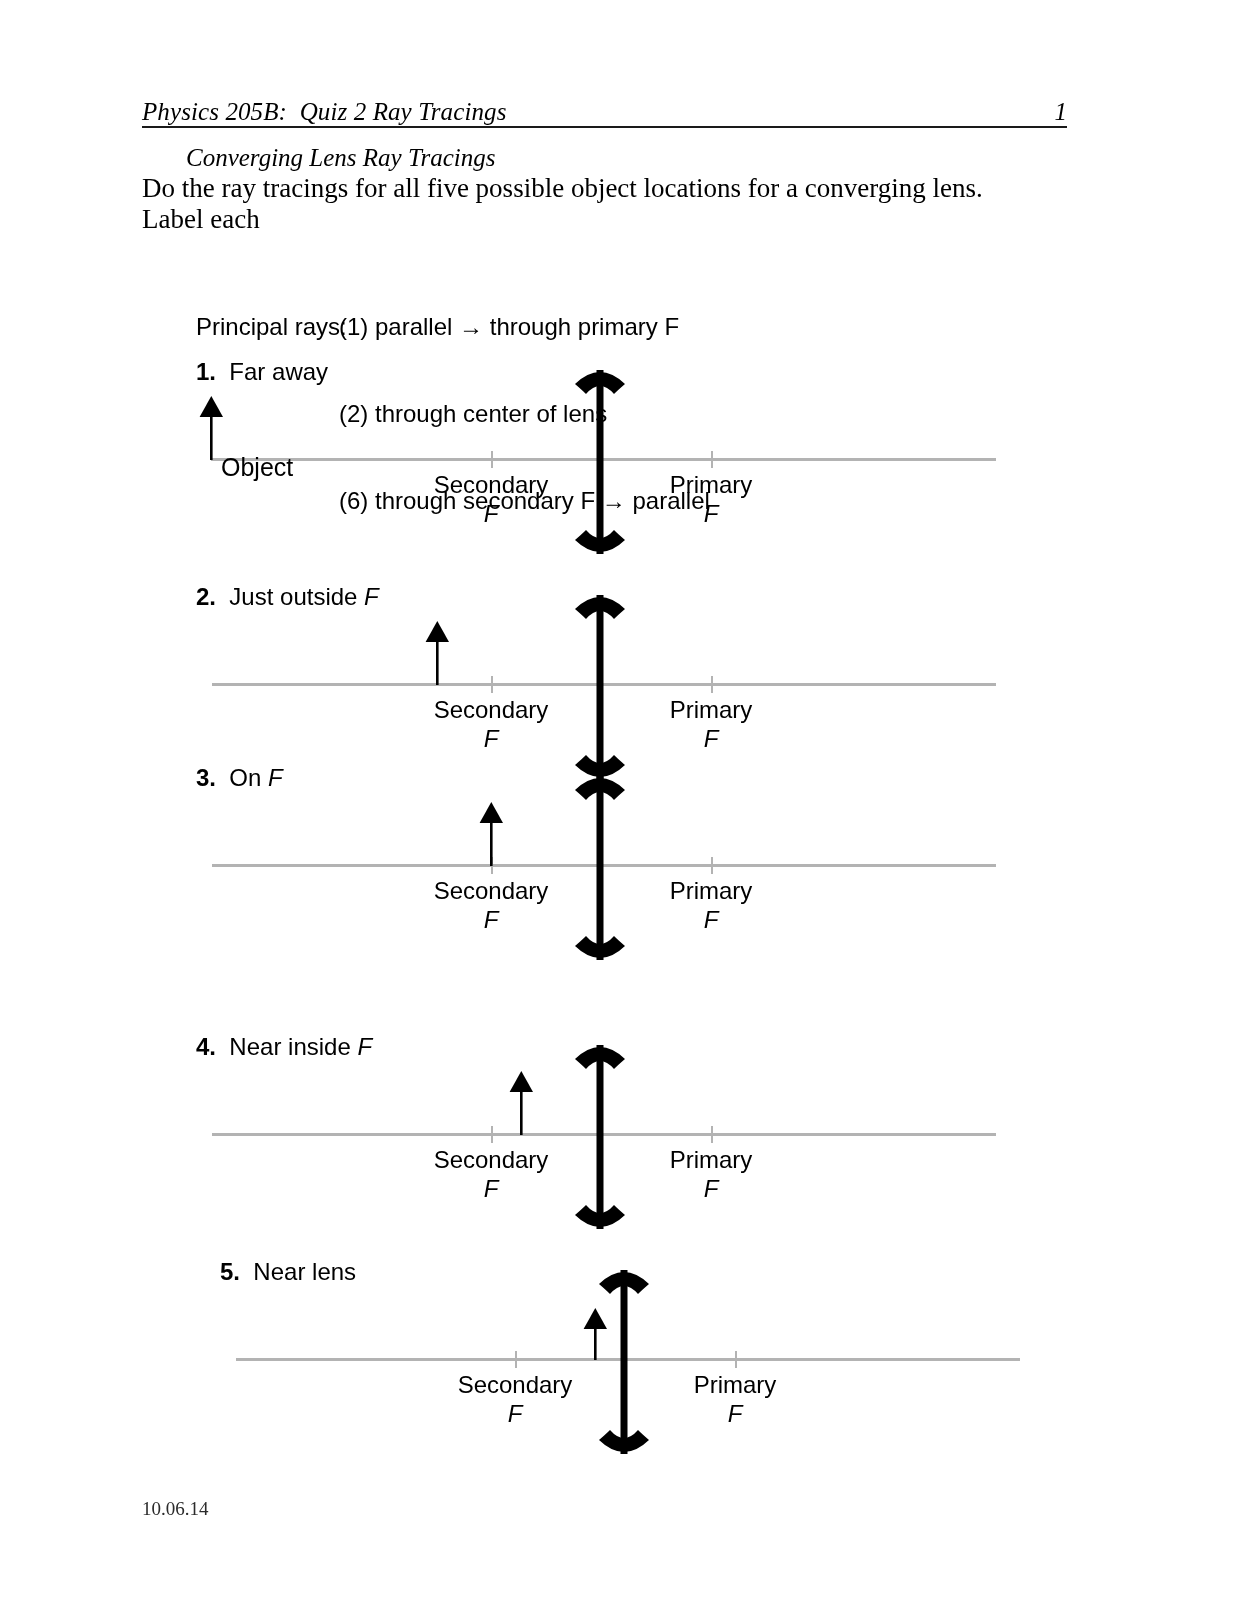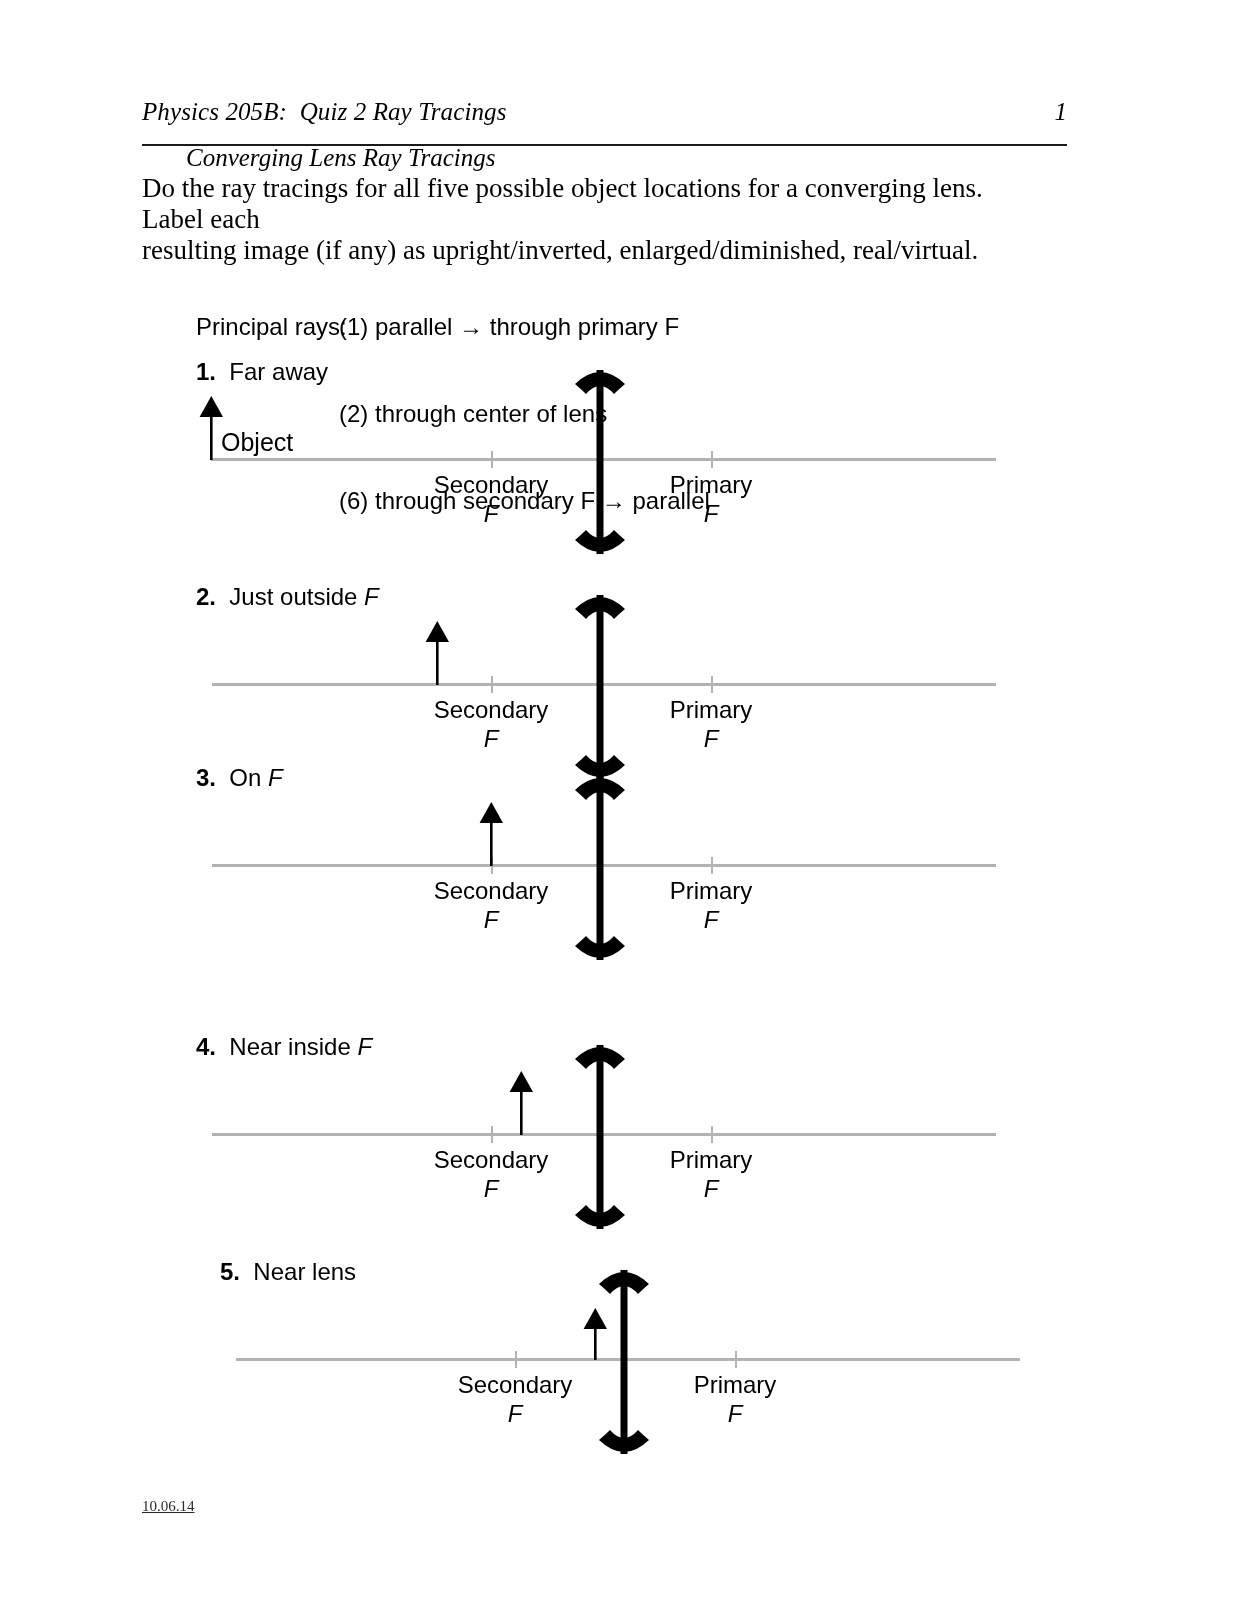--- a/index.html
+++ b/index.html
@@ -18,21 +18,21 @@
     color: #000000;
   }
 
   
   .header {
     position: absolute;
     left: 142px;
     top: 98px;
     width: 925px;
     border-bottom: 2px solid #1a1a1a;
-    padding-bottom: 18px;
+    padding-bottom: 0;
     display: flex;
     justify-content: space-between;
     align-items: flex-end;
   }
   .header-title {
     font-style: italic;
     font-size: 25px;
     letter-spacing: 0.1px;
     white-space: pre;
   }
@@ -138,46 +138,45 @@
     width: 40px;
     margin-left: -20px;
   }
   .object-arrow svg { display: block; overflow: visible; }
 
   .object-label {
     position: absolute;
     font-family: "Liberation Sans", "DejaVu Sans", sans-serif;
     font-size: 25px;
     white-space: nowrap;
+    margin-top: 25px;
   }
 
   
   .footer {
     position: absolute;
     left: 142px;
     top: 1498px;
-    font-size: 15px;
+    font-size: 19px;
     color: #2b2b2b;
-    text-decoration: underline;
   }
 </style>
 </head>
 <body>
 
 <div class="page">
 
   <div class="header">
     <span class="header-title">Physics 205B:  Quiz 2 Ray Tracings</span>
     <span class="header-page">1</span>
   </div>
 
   <div class="intro">
     <div class="intro-title">Converging Lens Ray Tracings</div>
     <div class="intro-body">Do the ray tracings for all five possible object locations for a converging lens.  Label each</div>
-    <div class="intro-body">resulting image (if any) as upright/inverted, enlarged/diminished, real/virtual.</div>
   </div>
 
   <div class="rays">
     <div class="rays-row"><span class="rays-label">Principal rays:</span><span>(1) parallel → through primary F</span></div>
     <div class="rays-row"><span class="rays-indent"></span><span>(2) through center of lens</span></div>
     <div class="rays-row"><span class="rays-indent"></span><span>(6) through secondary F → parallel</span></div>
   </div>
 
   <div id="diagram-host">
       <div class="diagram" style="top: 358px; padding-left: 6px;">

